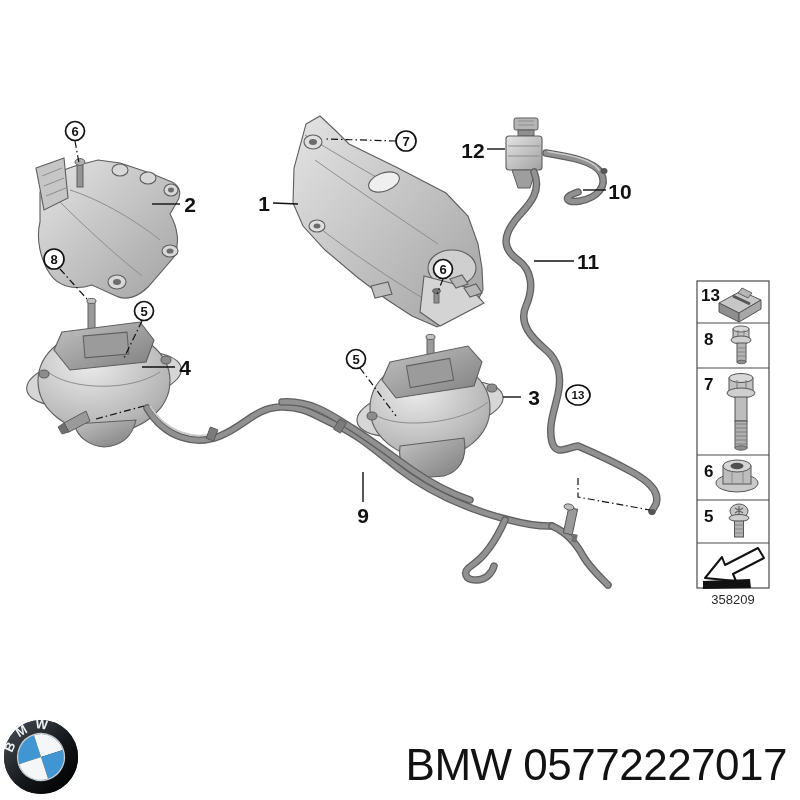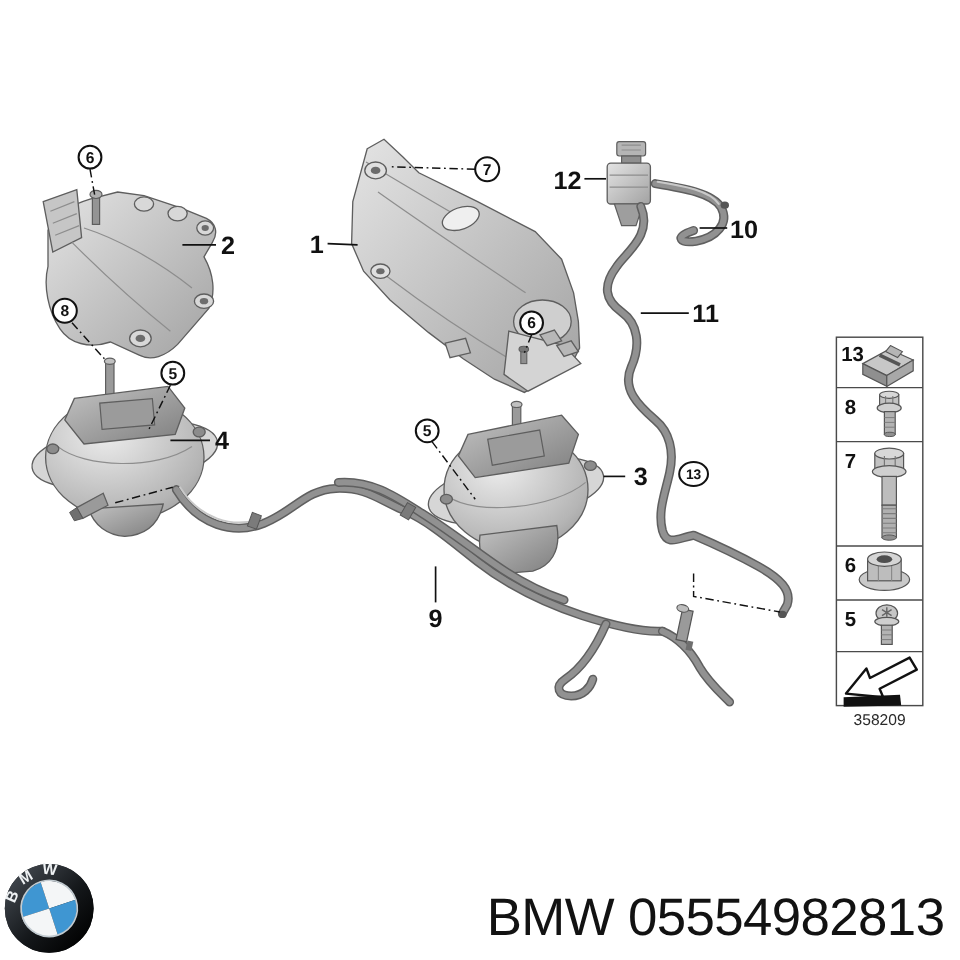--- a/index.html
+++ b/index.html
@@ -329,15 +329,15 @@
       <path d="M41,757 L64,757 A23,23 0 0 0 41,734 Z" fill="#f4f6f7"></path>
       <path d="M41,757 L41,780 A23,23 0 0 0 64,757 Z" fill="#3f96d2"></path>
       <path d="M41,757 L17,757 A23,23 0 0 0 41,780 Z" fill="#f4f6f7"></path>
       <circle cx="41" cy="757" r="23.4" fill="none" stroke="#c2cbd1" stroke-width="1.4"></circle>
       <path id="logoArc" d="M13,757 A28,28 0 0 1 69,757" fill="none"></path>
       <text class="logoTxt"><textPath href="#logoArc" xlink:href="#logoArc" startOffset="14%">BMW</textPath></text>
     </g>
   </g>
 </svg>
 
-<div class="part-number">BMW 05554982813</div>
+<div class="part-number">BMW 05772227017</div>
 
 </div>
 
 </body></html>

